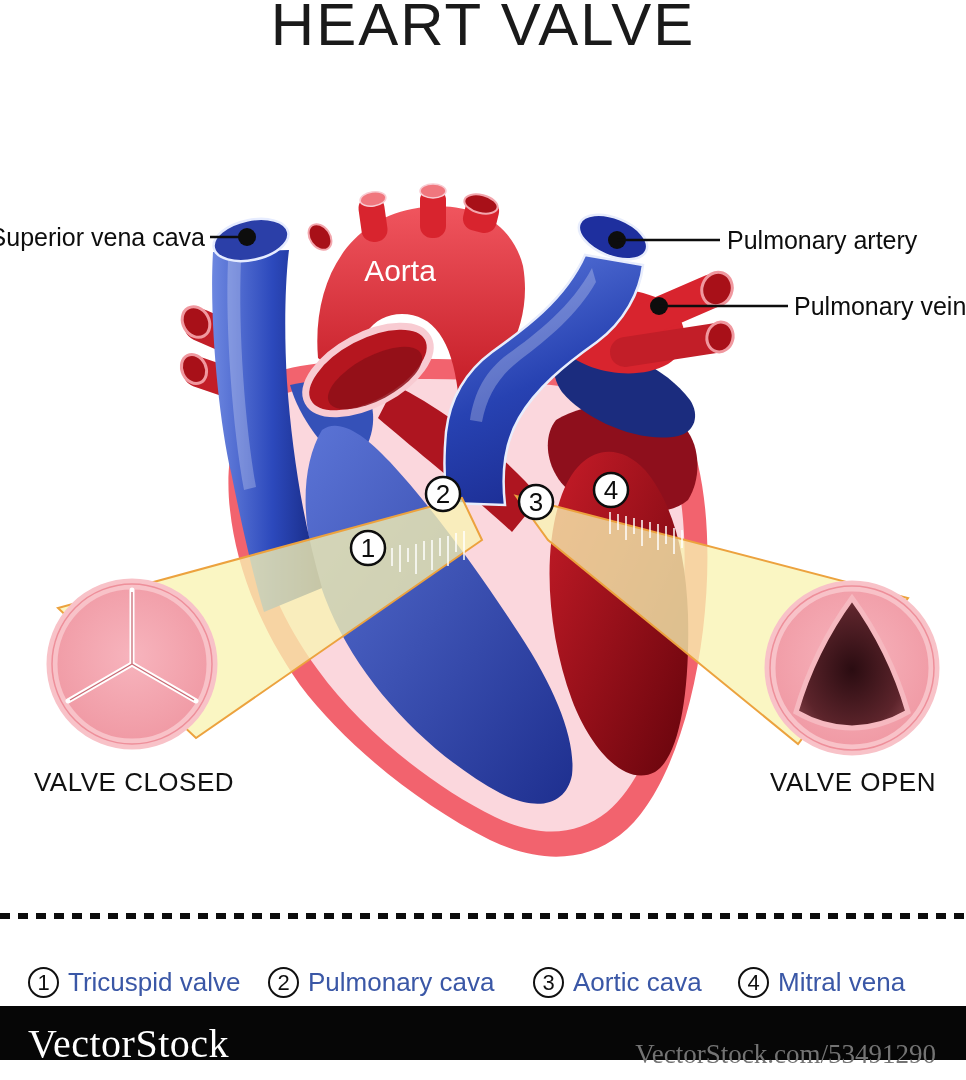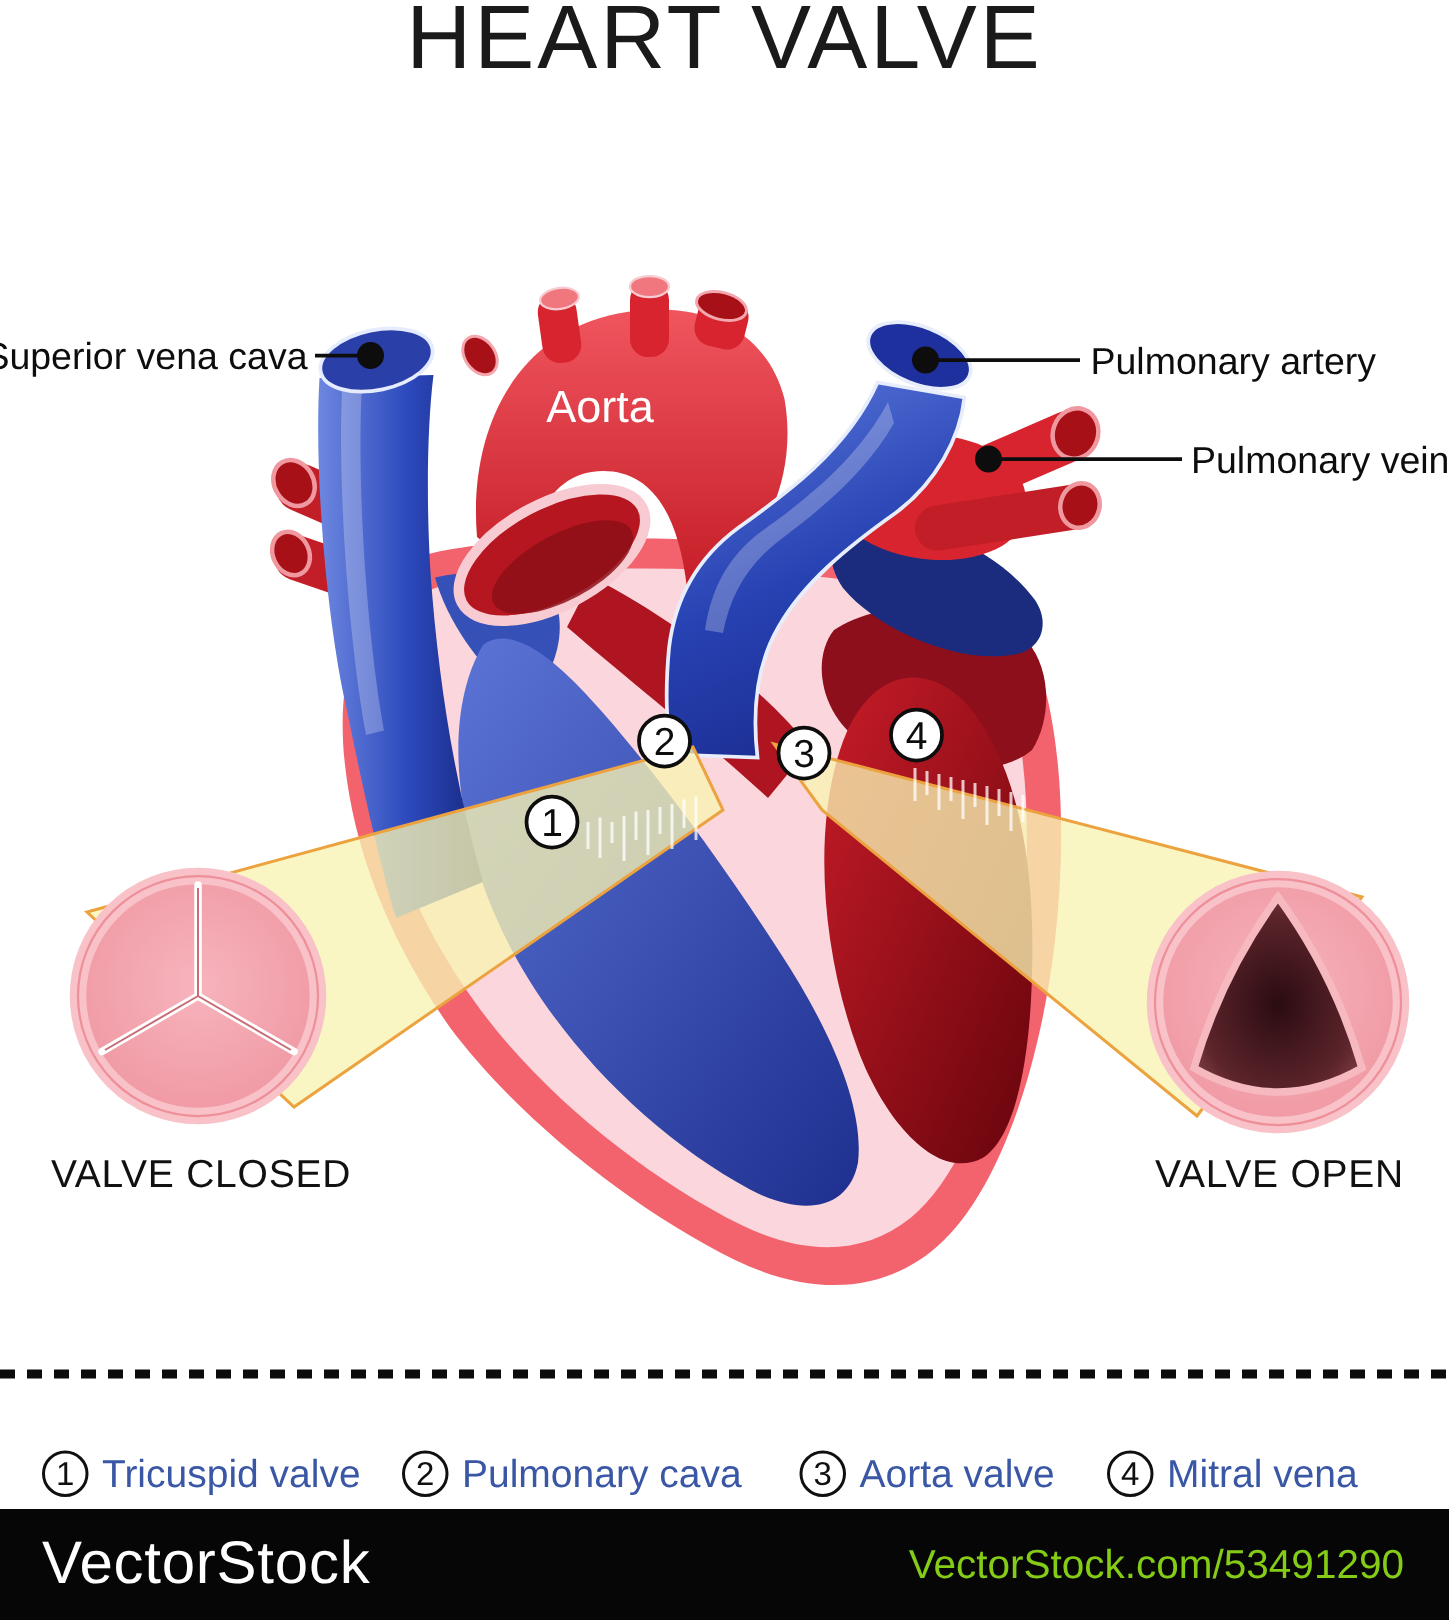--- a/index.html
+++ b/index.html
@@ -20,27 +20,27 @@
   .legend-item{
     position:absolute;top:967px;display:inline-flex;align-items:center;gap:9px;white-space:nowrap;
   }
   .legend-num{
     width:27px;height:27px;border:2.5px solid #101010;border-radius:50%;
     display:inline-flex;align-items:center;justify-content:center;
     font-size:22px;color:#101010;background:#fff;flex:0 0 auto;
   }
   .legend-label{font-size:26px;color:#3a57a6;text-align:right;}
   .watermark-bar{
-    position:absolute;top:1006px;left:0;width:966px;height:74px;background:#060606;
+    position:absolute;top:1006px;left:0;width:966px;height:54px;background:#060606;font-family:Liberation Serif, serif;
   }
   .wm-brand{
     position:absolute;left:28px;top:14px;color:#ffffff;font-size:40px;font-weight:500;letter-spacing:0.5px;
   }
   .wm-url{
-    position:absolute;right:30px;top:22px;color:#84cc16;font-size:27px;font-weight:400;
+    position:absolute;right:30px;top:33px;color:#737373;font-size:27px;font-weight:400;
   }
   svg text{font-family:"Liberation Sans", sans-serif;}
 </style>
 </head>
 <body>
 
 <div class="title">HEART VALVE</div>
 
 <svg class="stage" width="966" height="905" viewBox="0 0 966 905" xmlns="http://www.w3.org/2000/svg">
   <defs>
@@ -231,21 +231,21 @@
 <div class="legend-item" style="left:28px;">
   <span class="legend-num">1</span>
   <span class="legend-label">Tricuspid valve</span>
 </div>
 <div class="legend-item" style="left:268px;">
   <span class="legend-num">2</span>
   <span class="legend-label">Pulmonary cava</span>
 </div>
 <div class="legend-item" style="left:533px;">
   <span class="legend-num">3</span>
-  <span class="legend-label">Aorta valve</span>
+  <span class="legend-label">Aortic cava</span>
 </div>
 <div class="legend-item" style="left:738px;">
   <span class="legend-num">4</span>
   <span class="legend-label">Mitral vena</span>
 </div>
 
 <div class="watermark-bar">
   <span class="wm-brand">VectorStock</span>
   <span class="wm-url">VectorStock.com/53491290</span>
 </div>

